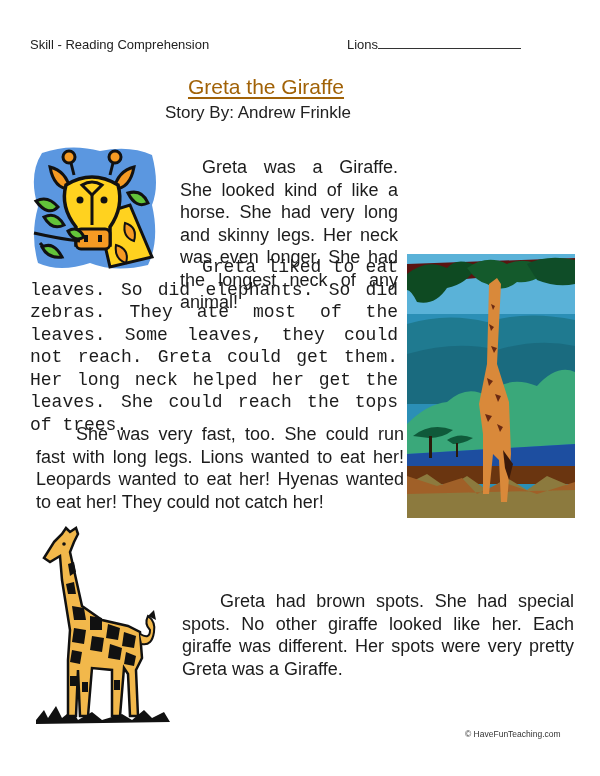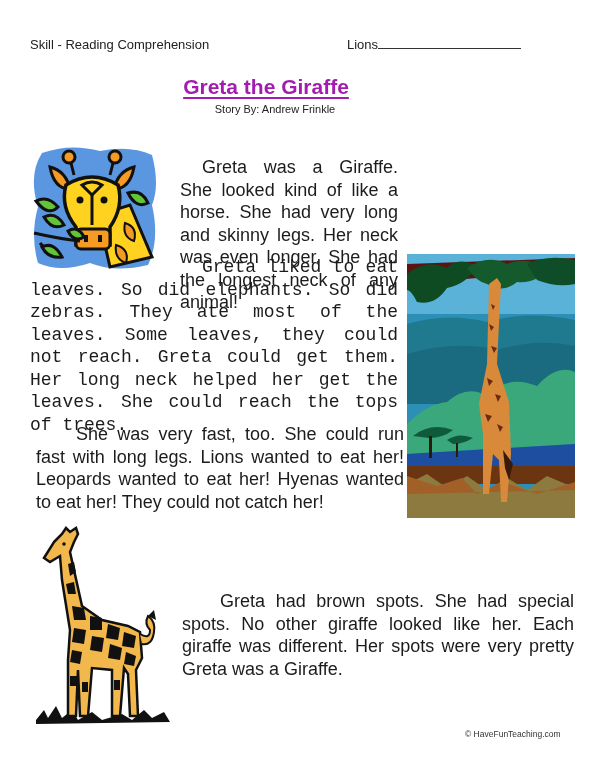--- a/index.html
+++ b/index.html
@@ -5,22 +5,22 @@
   * { box-sizing: border-box; margin: 0; padding: 0; }
   html, body { width: 600px; height: 776px; background: #ffffff; overflow: hidden; }
   body { position: relative; font-family: "Liberation Sans", "DejaVu Sans", sans-serif; color: #1a1a1a; }
 
   .hdr { position: absolute; top: 37px; font-size: 13px; color: #222; }
   .hdr-skill { left: 30px; }
   .hdr-name { left: 347px; }
   .hdr-name .line { display: inline-block; width: 143px; border-bottom: 1px solid #333; height: 9px; vertical-align: baseline; }
 
   .title { position: absolute; top: 75px; left: 0; width: 532px; text-align: center;
-           font-size: 21px; font-weight: bold; text-decoration: underline; text-underline-offset: 3px; color: #a21caf; }
-  .subtitle { position: absolute; top: 103px; left: 0; width: 516px; text-align: center; font-size: 11px; color: #222; margin-left: 17px; }
+           font-size: 21px; font-weight: normal; text-decoration: underline; text-underline-offset: 3px; color: #a16207; }
+  .subtitle { position: absolute; top: 103px; left: 0; width: 516px; text-align: center; font-size: 17px; color: #222; }
 
   .para { position: absolute; font-size: 18px; line-height: 22.5px; color: #1c1c1c; text-align: justify; }
 
   .pic { position: absolute; }
   .pic svg { display: block; width: 100%; height: 100%; }
   .pic-cartoon { left: 30px; top: 145px; width: 128px; height: 126px; }
   .pic-photo { left: 407px; top: 254px; width: 168px; height: 264px; }
   .pic-giraffe { left: 32px; top: 520px; width: 140px; height: 210px; }
 
   .footer { position: absolute; left: 437px; top: 729px; font-size: 8.5px; color: #333; padding-left: 28px; }

